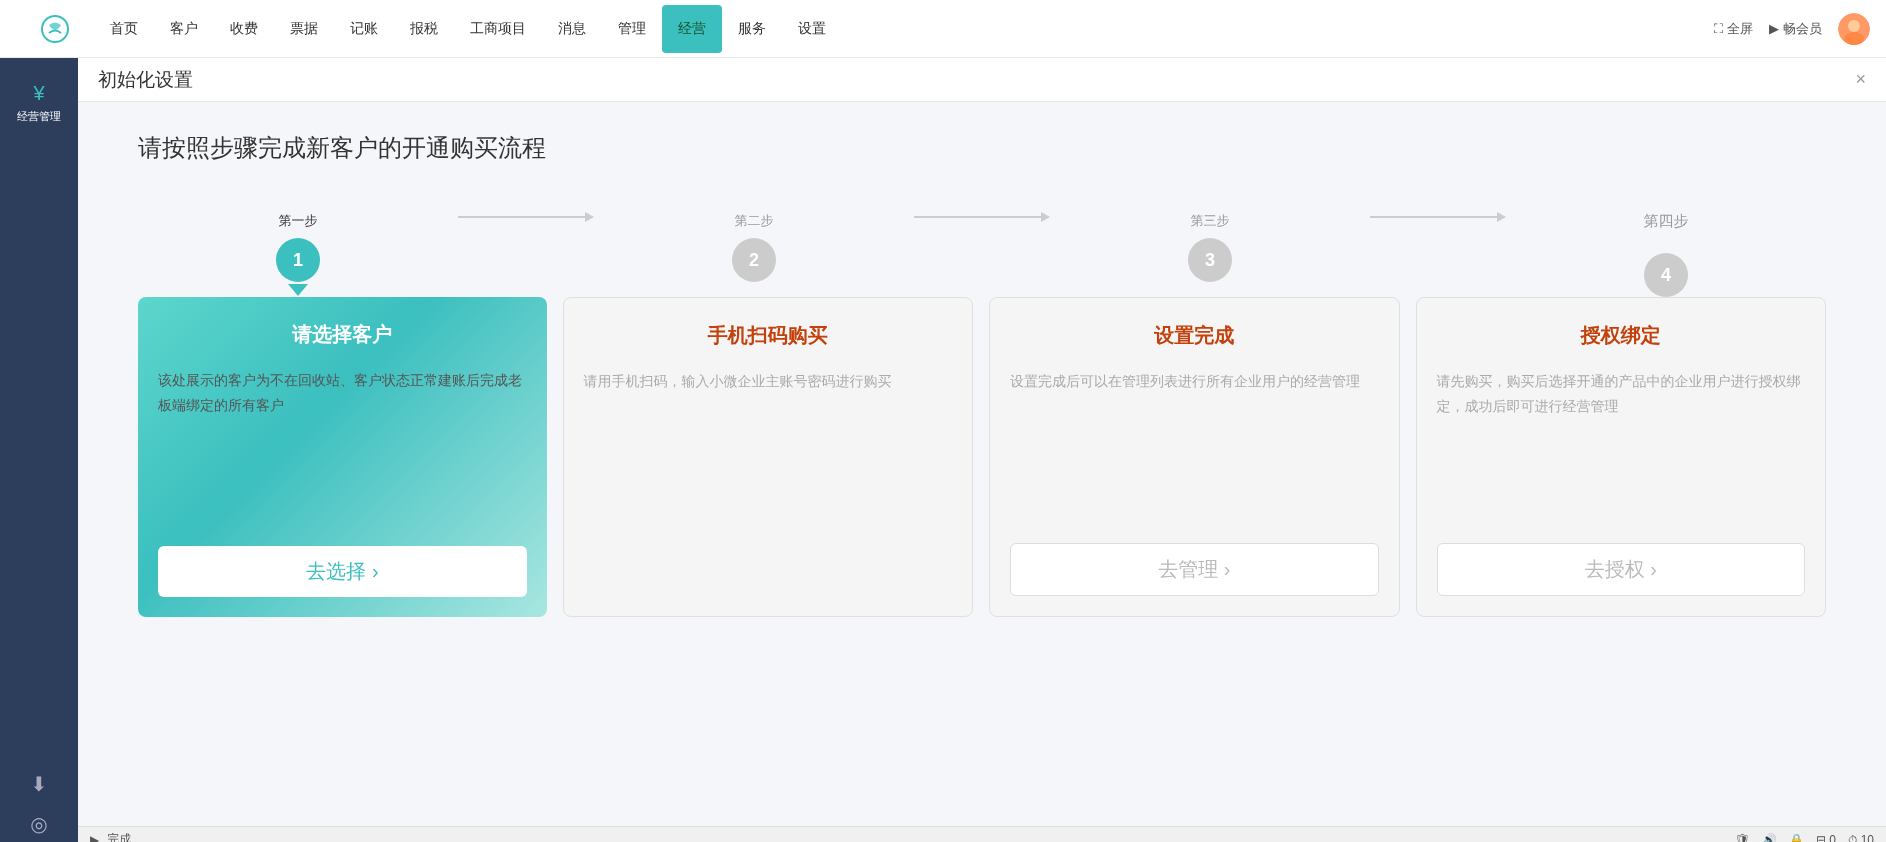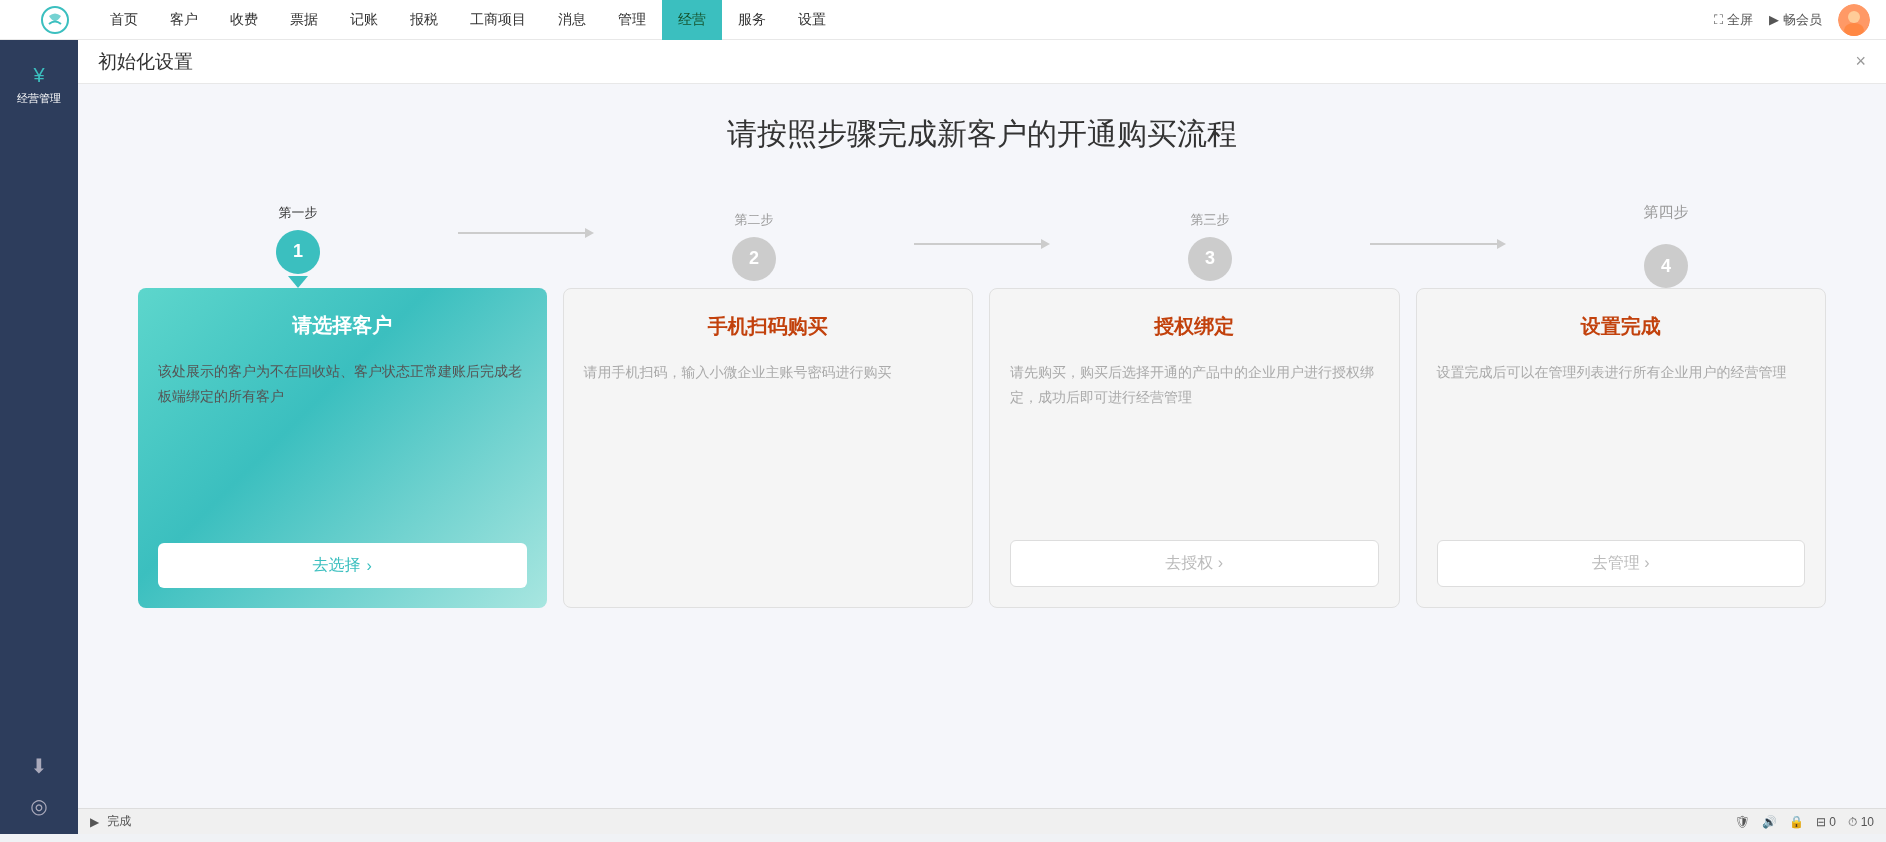--- a/index.html
+++ b/index.html
@@ -1,21 +1,21 @@
 <!DOCTYPE html>
 <html><head>
   <meta charset="utf-8">
   <style>
     * { box-sizing: border-box; margin: 0; padding: 0; }
     body { font-family: 'Microsoft YaHei', '微软雅黑', Arial, sans-serif; background: #f0f2f5; width: 1886px; min-height: 842px; overflow: hidden; }
 
     
     .top-nav {
       display: flex; align-items: center;
-      background: #fff; height: 40px;
+      background: #fff; height: 58px;
       border-bottom: 1px solid #e8e8e8;
       padding: 0 16px;
     }
     .top-nav .logo {
       width: 78px; display: flex; align-items: center; justify-content: center;
       font-size: 22px; color: #3bbfbf; font-weight: bold;
     }
     .top-nav .nav-items {
       display: flex; align-items: center; flex: 1; gap: 0;
     }
@@ -61,21 +61,21 @@
       justify-content: space-between; border-bottom: 1px solid #e8e8e8;
       height: 44px;
     }
     .content-header .title { font-size: 19px; color: #333; font-weight: 500; }
     .close-btn { font-size: 18px; color: #999; cursor: pointer; }
 
     .content-body {
       flex: 1; padding: 30px 60px; overflow-y: auto;
     }
     .page-title {
-      text-align: center; font-size: 30px; color: #333; font-weight: 500;
+      font-size: 24px; color: #333; font-weight: 500;
       margin-bottom: 48px;
     }
 
     
     .cards-row {
       display: flex; gap: 16px; margin-top: 0; align-items: stretch;
     }
     .step-card {
       flex: 1; background: #fff; border-radius: 8px; padding: 24px 20px 20px;
       display: flex; flex-direction: column; min-height: 320px;
@@ -94,21 +94,21 @@
     .step-card.active .card-title { color: #fff; }
     .step-card.inactive .card-title { color: #c2410c; }
 
     .card-desc {
       font-size: 14px; color: #555; line-height: 1.8; flex: 1;
     }
     .step-card.inactive .card-desc { color: #aaa; }
 
     .card-btn {
       margin-top: 24px; padding: 12px 0; border-radius: 6px;
-      text-align: center; font-size: 16px; cursor: pointer;
+      text-align: center; font-size: 20px; cursor: pointer;
       border: none; display: flex; align-items: center; justify-content: center; gap: 6px;
     }
     .card-btn.active-btn {
       background: #fff; color: #3bbfbf; font-weight: 500;
     }
     .card-btn.inactive-btn {
       background: #fff; color: #bbb; border: 1px solid #ddd;
     }
 
     
@@ -195,21 +195,21 @@
     <div class="content-header">
       <div class="title">初始化设置</div>
       <div class="close-btn">×</div>
     </div>
 
     <div class="content-body">
       <div class="page-title">请按照步骤完成新客户的开通购买流程</div>
 
       <div style="display:flex; flex-direction:column; align-items:stretch;">
 
-        <div style="display:flex; align-items:center; margin-bottom:0;">
+        <div style="display:flex; align-items:flex-start; margin-bottom:0;">
 
           <div style="width:320px; display:flex; flex-direction:column; align-items:center;">
             <div style="font-size:13px; color:#333; font-weight:500; margin-bottom:8px;">第一步</div>
             <div class="diamond-wrapper">
               <div style="width:44px;height:44px;border-radius:50%;background:#3bbfbf;display:flex;align-items:center;justify-content:center;font-size:18px;font-weight:bold;color:#fff;">1</div>
               <div class="diamond-pointer"></div>
             </div>
           </div>
 
           <div style="flex:1;display:flex;align-items:center;margin-bottom:26px;">
@@ -254,32 +254,32 @@
               <span>›</span>
             </button>
           </div>
 
           <div class="step-card inactive">
             <div class="card-title">手机扫码购买</div>
             <div class="card-desc">请用手机扫码，输入小微企业主账号密码进行购买</div>
           </div>
 
           <div class="step-card inactive">
+            <div class="card-title">设置完成</div>
+            <div class="card-desc">设置完成后可以在管理列表进行所有企业用户的经营管理</div>
+            <button class="card-btn inactive-btn">
+              <span>去管理  ›</span>
+            </button>
+          </div>
+
+          <div class="step-card inactive">
             <div class="card-title">授权绑定</div>
             <div class="card-desc">请先购买，购买后选择开通的产品中的企业用户进行授权绑定，成功后即可进行经营管理</div>
             <button class="card-btn inactive-btn">
               <span>去授权  ›</span>
-            </button>
-          </div>
-
-          <div class="step-card inactive">
-            <div class="card-title">设置完成</div>
-            <div class="card-desc">设置完成后可以在管理列表进行所有企业用户的经营管理</div>
-            <button class="card-btn inactive-btn">
-              <span>去管理  ›</span>
             </button>
           </div>
 
         </div>
       </div>
     </div>
 
     <div class="status-bar">
       <span>▶</span>
       <span>完成</span>

